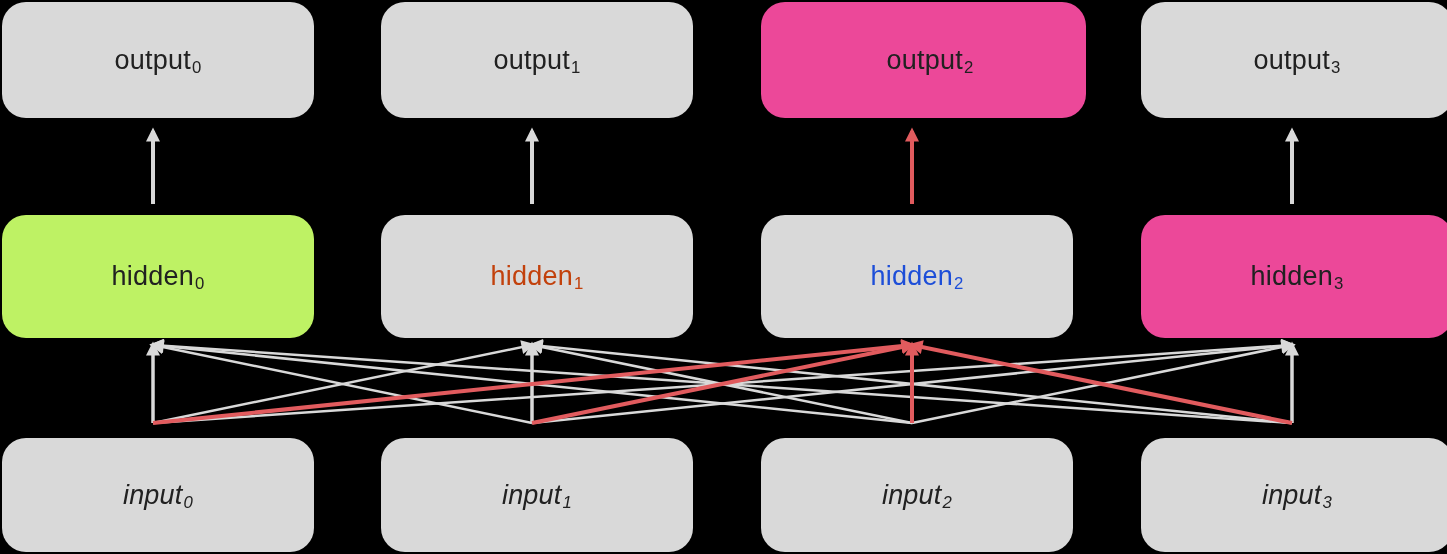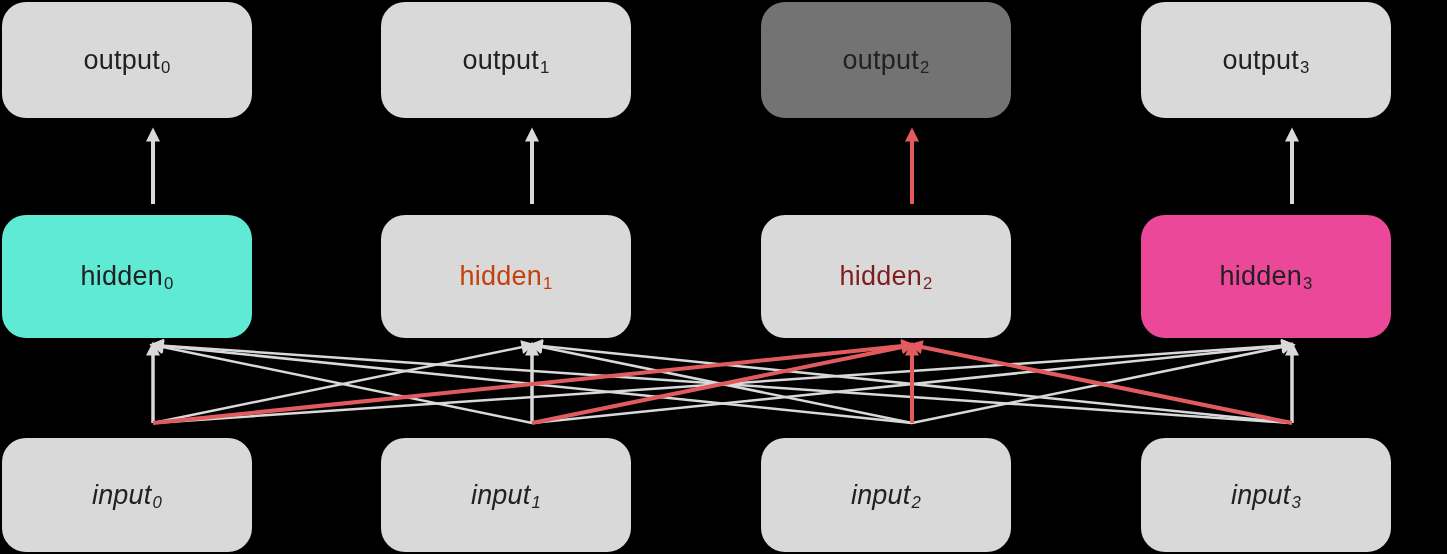--- a/index.html
+++ b/index.html
@@ -10,21 +10,21 @@
   .canvas {
     position: relative;
     width: 1447px;
     height: 554px;
     background: #000000;
     overflow: hidden;
     font-family: "Liberation Sans", sans-serif;
   }
   .node {
     position: absolute;
-    width: 250px;
+    width: 312px;
     background: #d9d9d9;
     border-radius: 24px;
     display: flex;
     align-items: center;
     justify-content: center;
     color: #212121;
     font-size: 27px;
     letter-spacing: 0.2px;
   }
   .row-output { top: 2px;   height: 116px; }
@@ -83,34 +83,34 @@
       <line x1="912" y1="204" x2="912" y2="131" stroke="#e15b5e" stroke-width="4" marker-end="url(#ah-red)"></line>
       <line x1="1292" y1="204" x2="1292" y2="131" stroke="#d9d9d9" stroke-width="4" marker-end="url(#ah-gray)"></line>
     </svg>
 
   <div class="node row-output col-0" style="background: rgb(217, 217, 217); color: rgb(33, 33, 33);">
     <span><span>output</span><sub>0</sub></span>
   </div>
   <div class="node row-output col-1" style="background: rgb(217, 217, 217); color: rgb(33, 33, 33);">
     <span><span>output</span><sub>1</sub></span>
   </div>
-  <div class="node row-output col-2" style="background: #737373; color: rgb(33, 33, 33);">
+  <div class="node row-output col-2" style="background: #ec4899; color: rgb(33, 33, 33); padding-left: 13px;">
     <span><span>output</span><sub>2</sub></span>
   </div>
   <div class="node row-output col-3" style="background: rgb(217, 217, 217); color: rgb(33, 33, 33);">
     <span><span>output</span><sub>3</sub></span>
   </div>
 
-  <div class="node row-hidden col-0" style="background: #5eead4; color: rgb(33, 33, 33);">
+  <div class="node row-hidden col-0" style="background: #bef264; color: rgb(33, 33, 33);">
     <span><span>hidden</span><sub>0</sub></span>
   </div>
   <div class="node row-hidden col-1" style="background: rgb(217, 217, 217); color: #c2410c;">
     <span><span>hidden</span><sub>1</sub></span>
   </div>
-  <div class="node row-hidden col-2" style="background: rgb(217, 217, 217); color: #7f1d1d; text-align: center;">
+  <div class="node row-hidden col-2" style="background: rgb(217, 217, 217); color: #1d4ed8; text-align: center;">
     <span><span>hidden</span><sub>2</sub></span>
   </div>
   <div class="node row-hidden col-3" style="background: #ec4899; color: rgb(33, 33, 33);">
     <span><span>hidden</span><sub>3</sub></span>
   </div>
 
   <div class="node row-input col-0" style="background: rgb(217, 217, 217); color: rgb(33, 33, 33);">
     <span><span>input</span><sub>0</sub></span>
   </div>
   <div class="node row-input col-1" style="background: rgb(217, 217, 217); color: rgb(33, 33, 33);">

